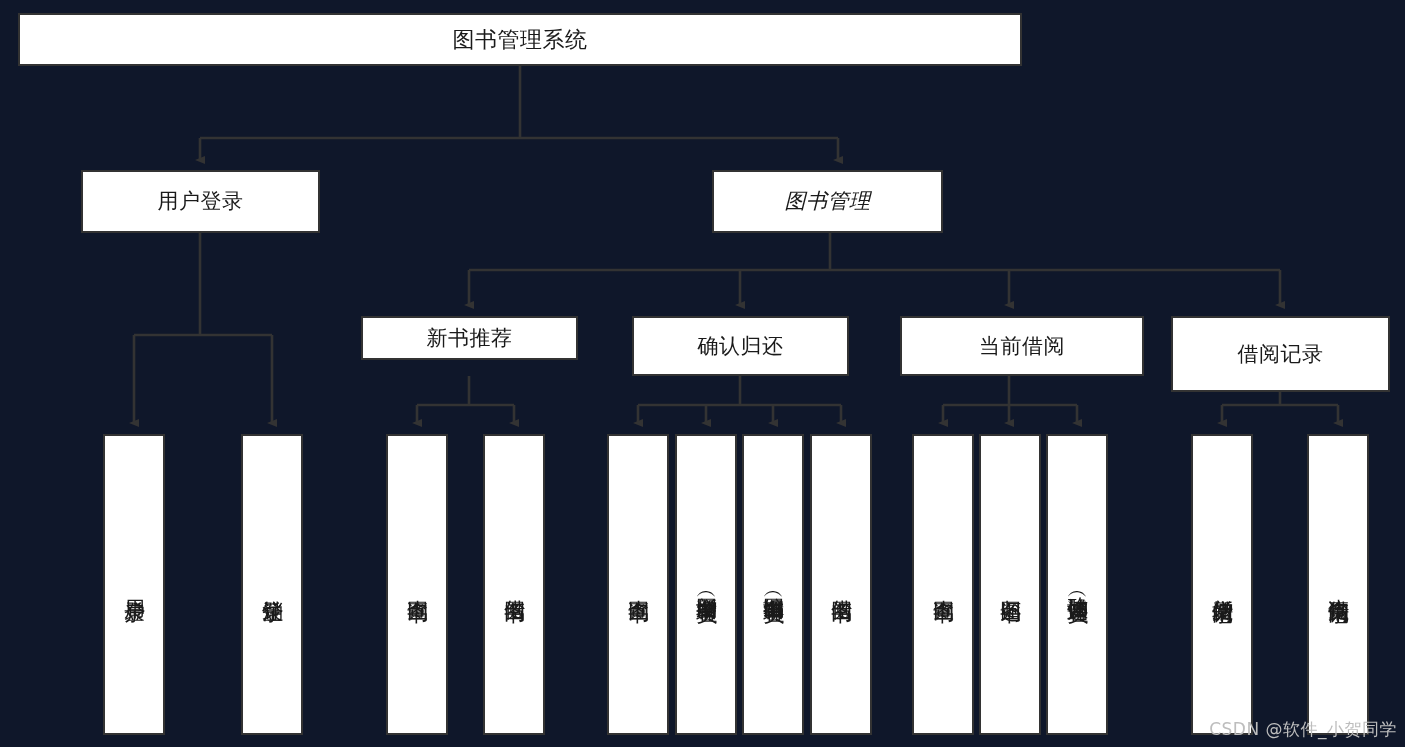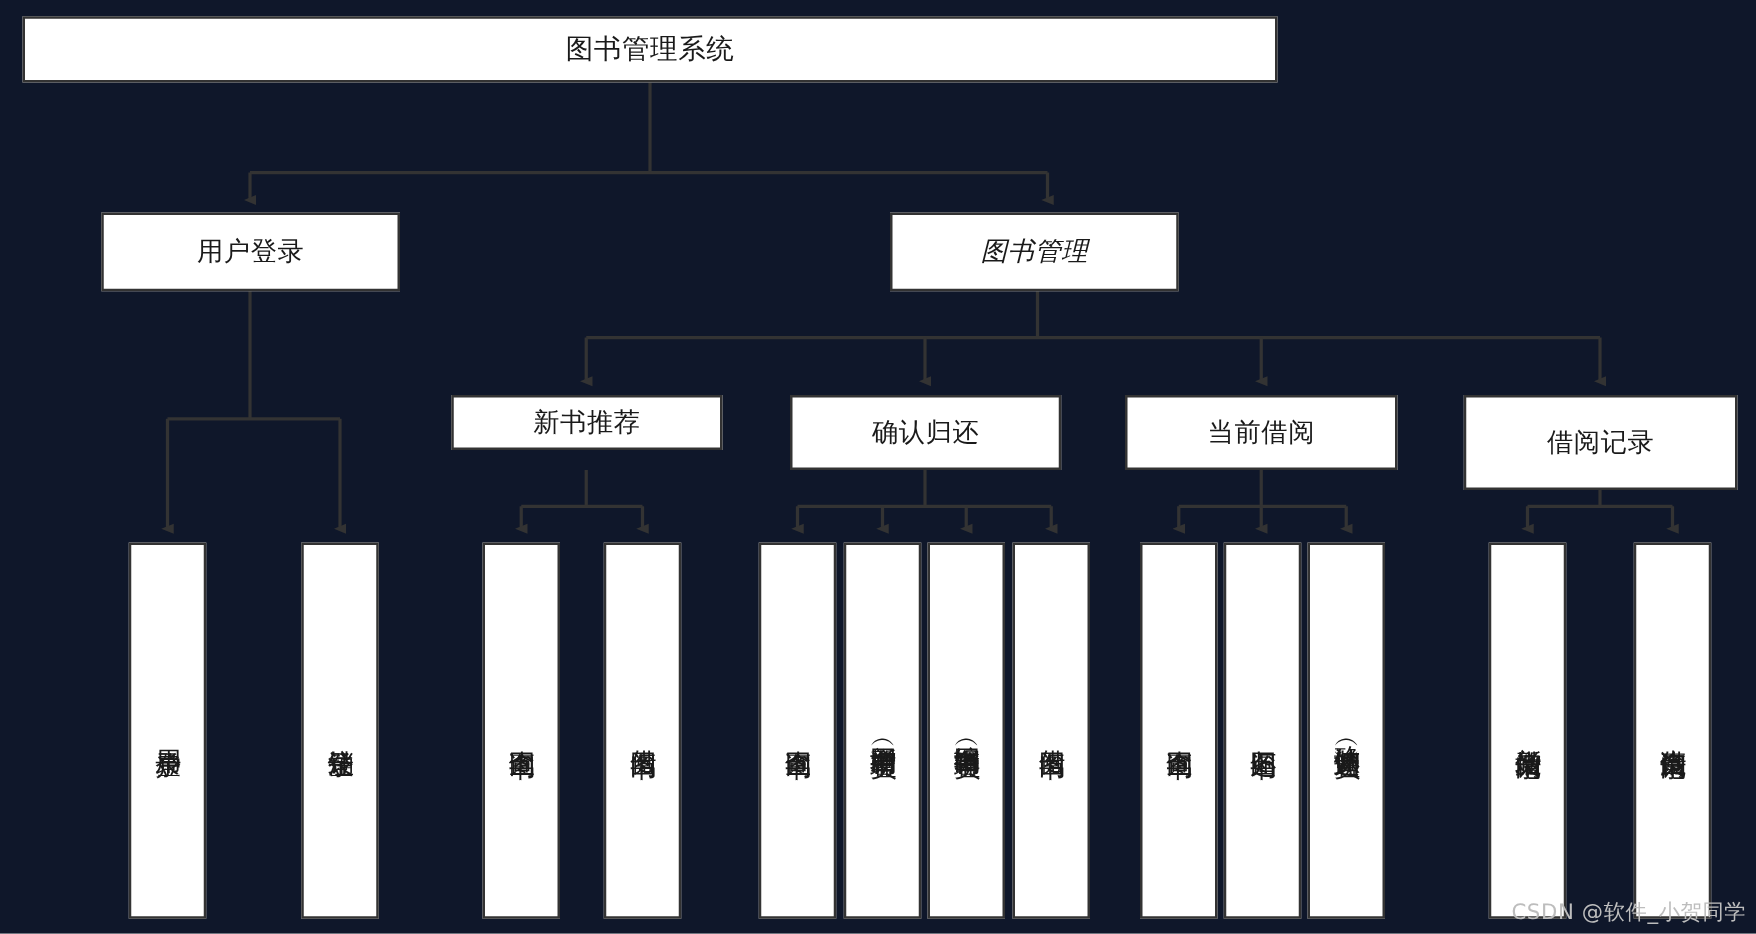--- a/index.html
+++ b/index.html
@@ -132,21 +132,21 @@
   <div class="node" style="left:712px; top:170px; width:231px; height:63px;font-style:italic;">
     <span class="label">图书管理</span>
   </div>
 
   <div class="node" style="left:361px; top:316px; width:217px; height:44px;">
     <span class="label">新书推荐</span>
   </div>
   <div class="node" style="left:632px; top:316px; width:217px; height:60px;">
     <span class="label">确认归还</span>
   </div>
-  <div class="node" style="left:900px; top:316px; width:218px; height:60px;">
+  <div class="node" style="left:900px; top:316px; width:244px; height:60px;">
     <span class="label">当前借阅</span>
   </div>
   <div class="node" style="left:1171px; top:316px; width:219px; height:76px;">
     <span class="label">借阅记录</span>
   </div>
 
   <div class="node vert" style="left:103px; top:434px; width:62px; height:301px;">
     <span class="label">用户登录</span>
   </div>
   <div class="node vert" style="left:241px; top:434px; width:62px; height:301px;">

